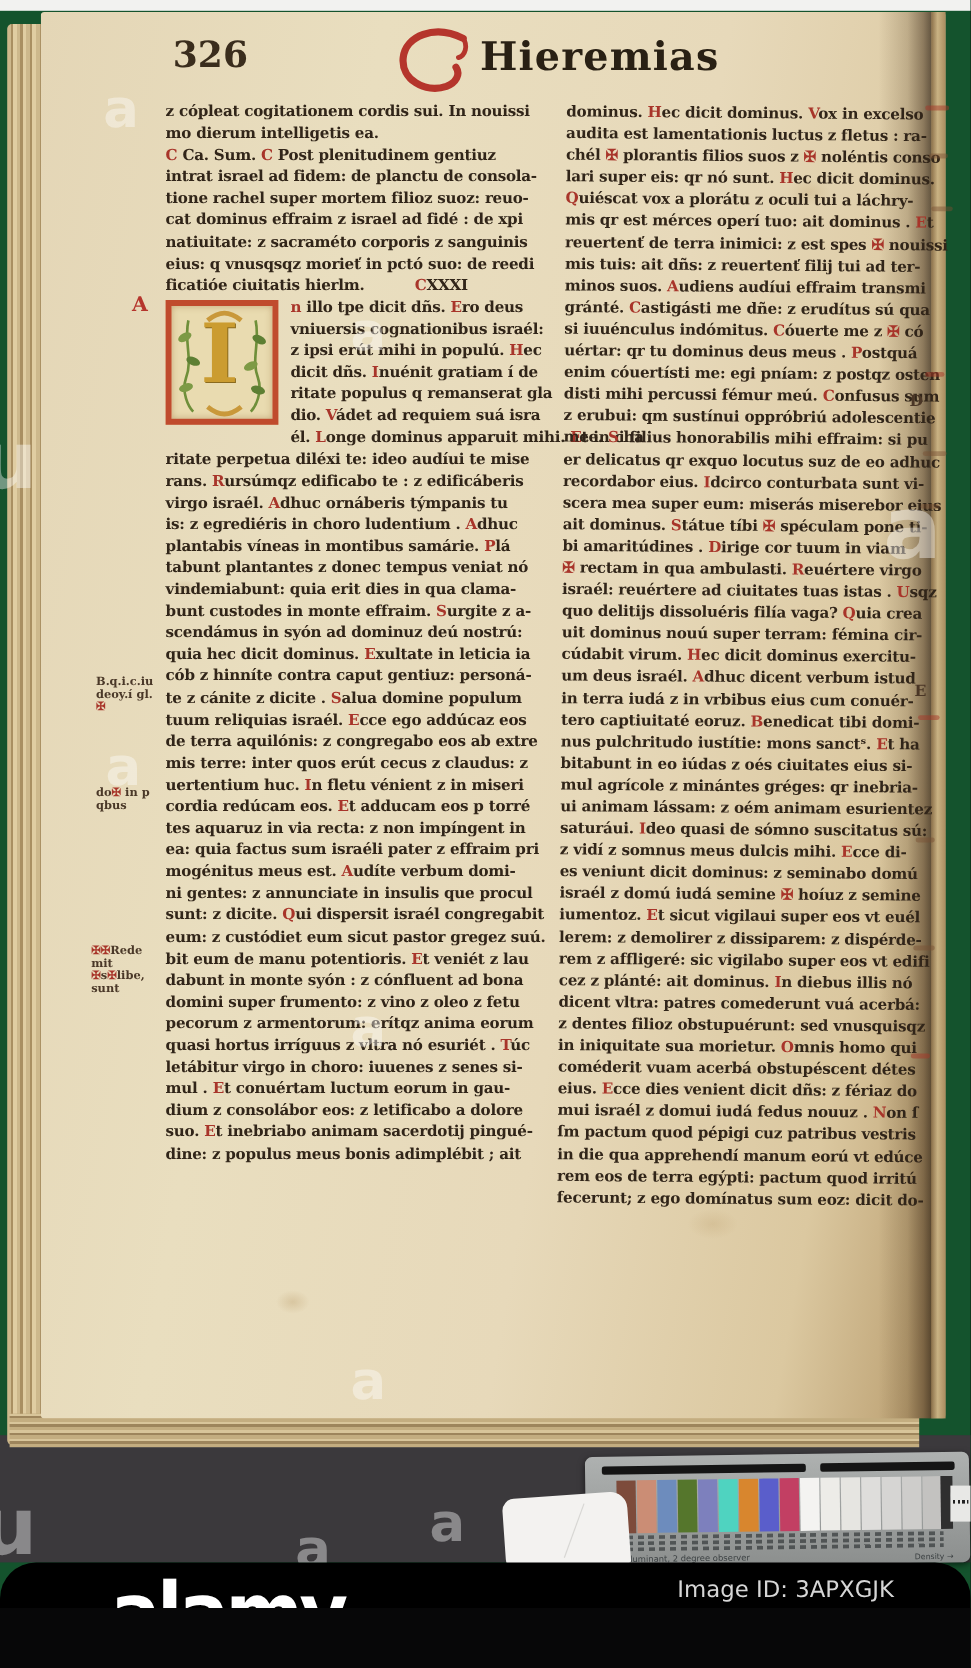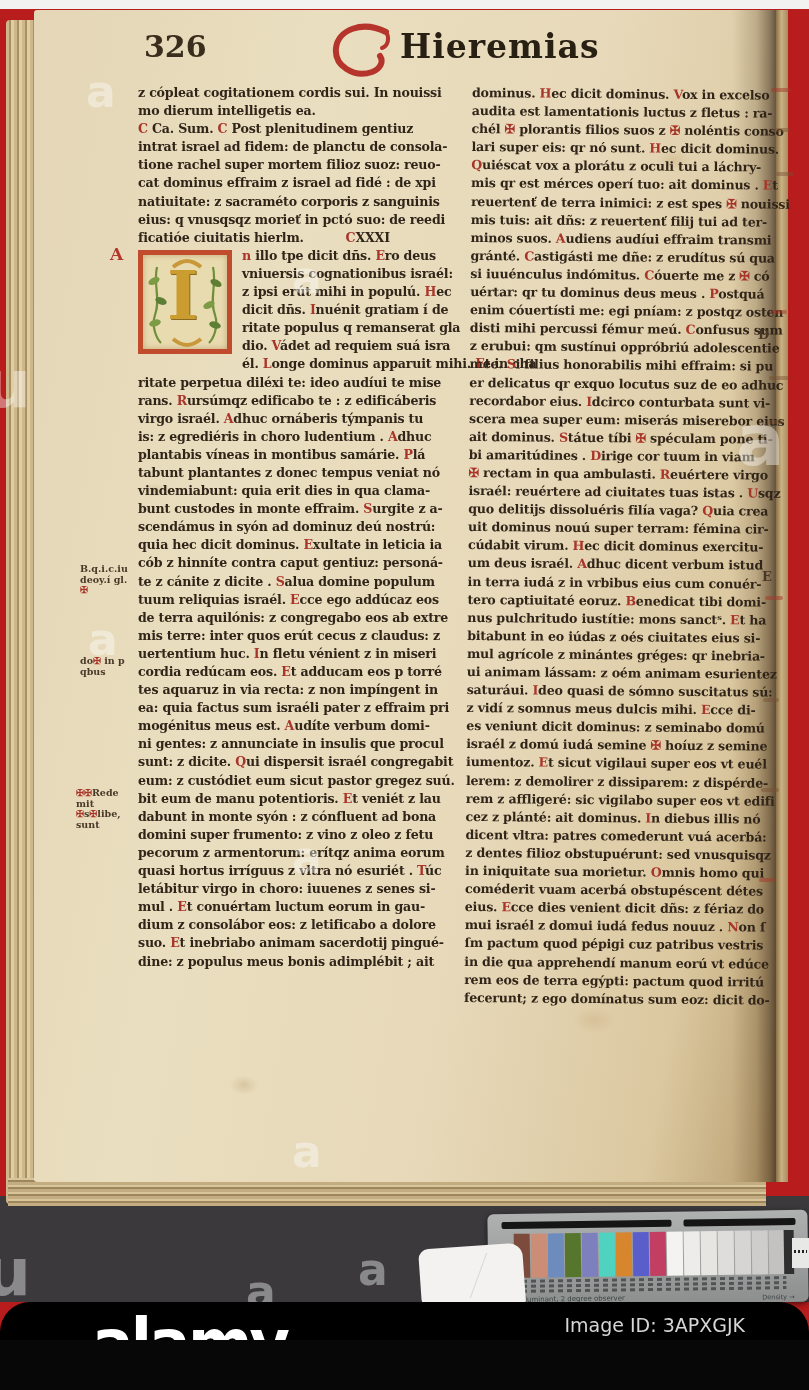--- a/index.html
+++ b/index.html
@@ -1,16 +1,16 @@
 <!DOCTYPE html>
 <html><head>
 <meta charset="utf-8">
 <style>
   html,body{margin:0;padding:0;background:#070708;}
-  .canvas{position:relative;width:809px;height:1340px;background:#b91c1c;overflow:hidden;
+  .canvas{position:relative;width:809px;height:1340px;background:#14532d;overflow:hidden;
           font-family:"DejaVu Serif",serif;}
   .strip{position:absolute;left:0;width:809px;background:#f2f2f0;}
   .strip.top{top:0;height:9px;}
   .strip.bottom{top:1383px;height:7px;}
   .table{position:absolute;left:0;top:1196px;width:809px;height:106px;background:#3b393c;}
   
   .page-stack{position:absolute;left:6px;top:20px;width:30px;height:1184px;border-radius:4px 0 0 4px;
       background:repeating-linear-gradient(90deg,#cdb88c 0 3px,#a98f62 3px 5px,#e0cda2 5px 8px);}
   .bottom-edge{position:absolute;left:8px;top:1178px;width:758px;height:28px;
       background:repeating-linear-gradient(0deg,#c3ad80 0 3px,#9d855c 3px 5px,#d8c59a 5px 7px);}

